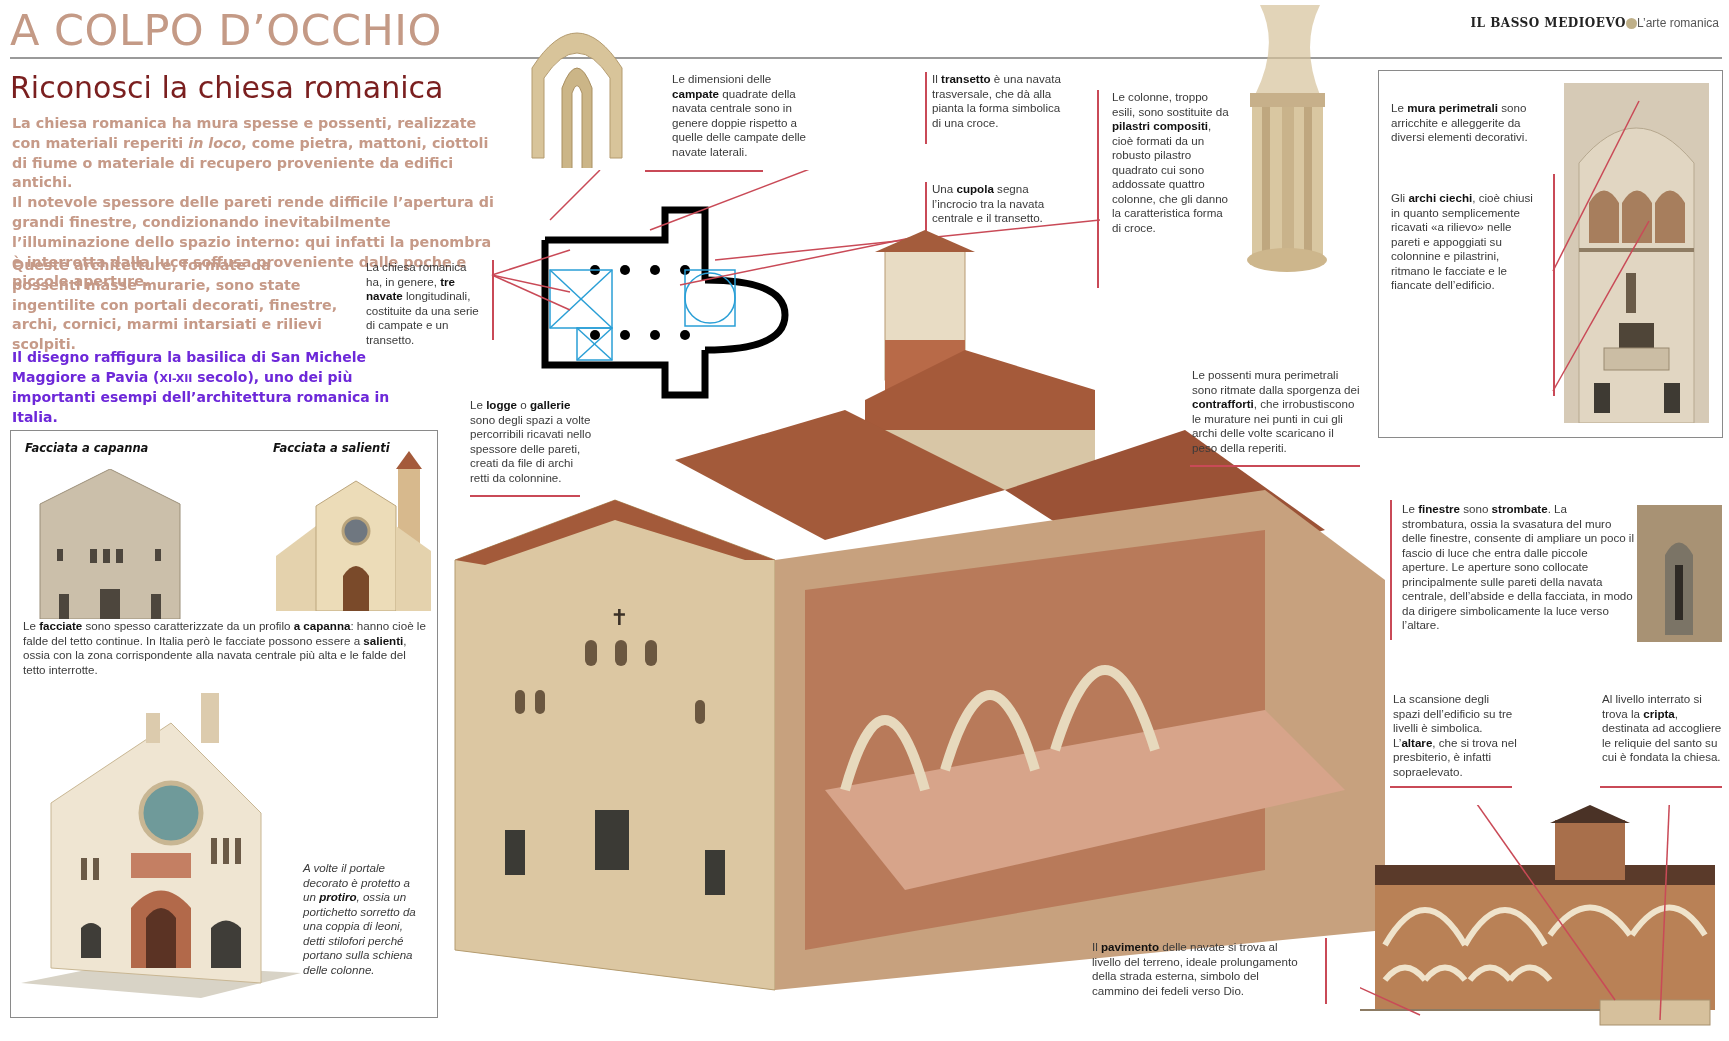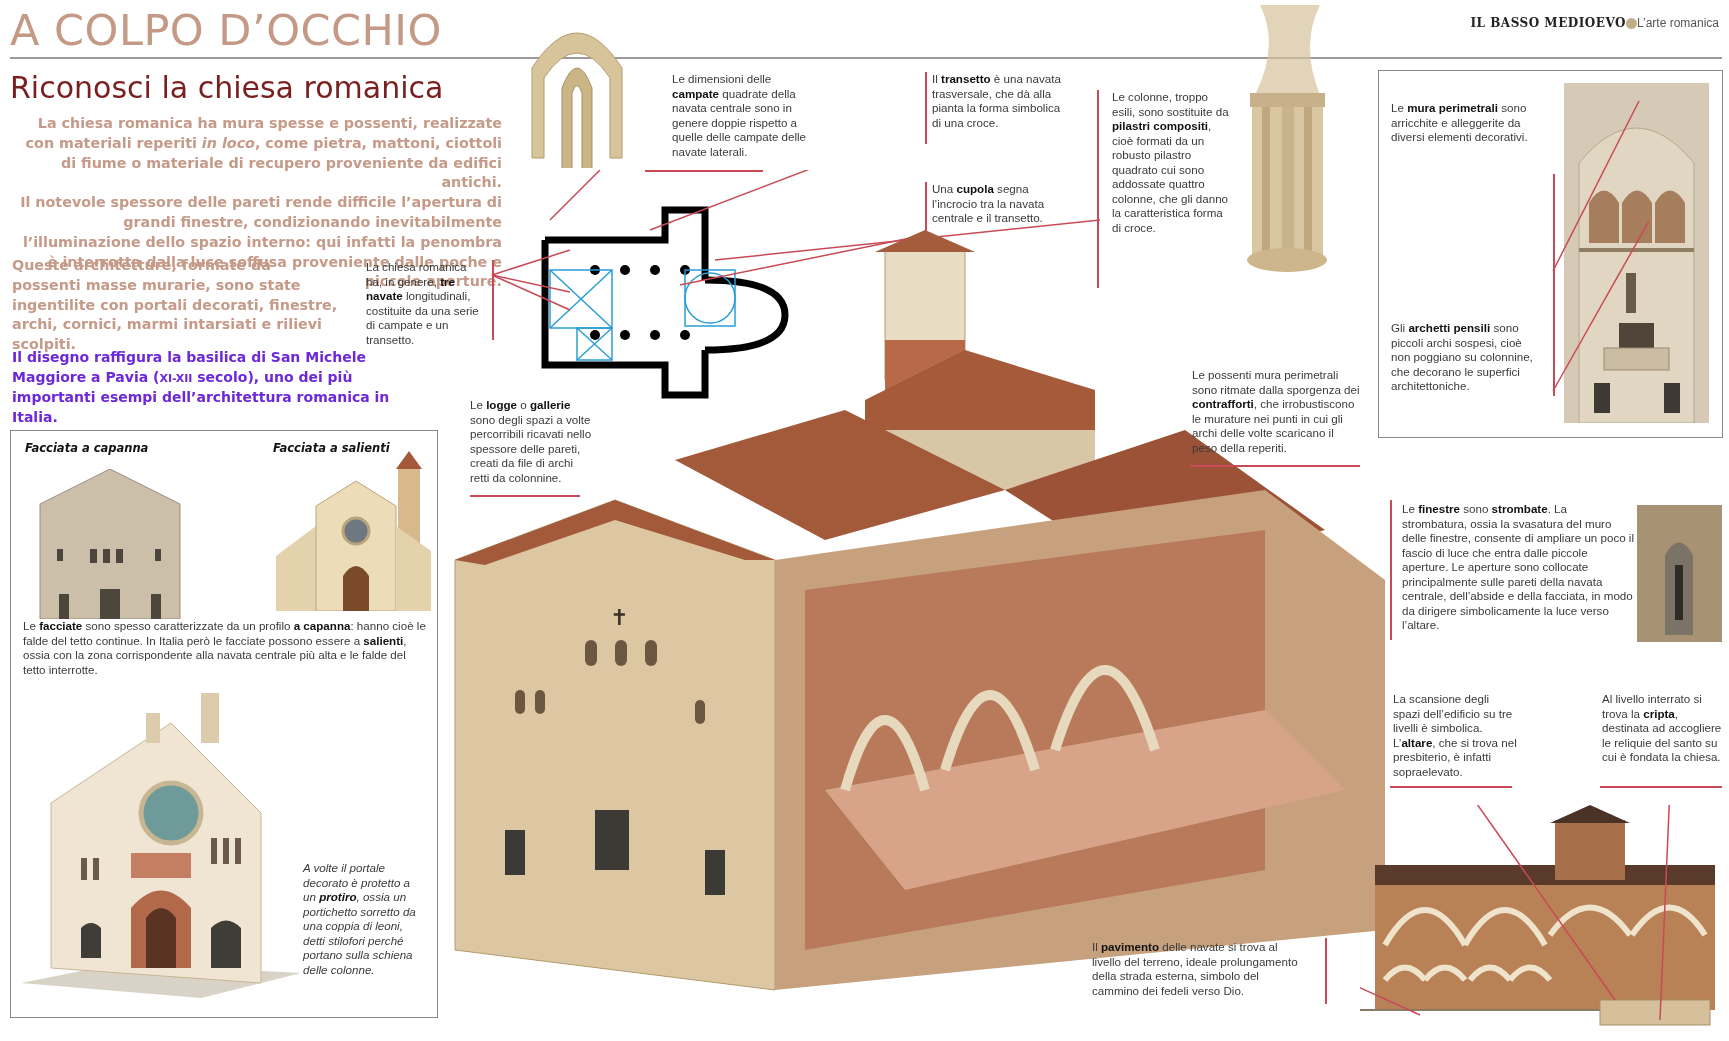--- a/index.html
+++ b/index.html
@@ -6,21 +6,21 @@
   body{width:1729px;height:1041px;position:relative;overflow:hidden;font-family:"Liberation Sans",sans-serif;color:#2a2a2a;}
   .abs{position:absolute;}
   .kicker{left:10px;top:4px;font-family:"DejaVu Sans",sans-serif;font-size:43px;color:#c49a86;letter-spacing:0.5px;line-height:52px;}
   .topline{left:10px;top:57px;width:1712px;height:2px;background:#9a9a9a;}
   .section-tag{right:10px;top:16px;font-size:12px;white-space:nowrap;display:flex;align-items:center;}
   .section-tag .strong{font-family:"DejaVu Serif",serif;font-weight:bold;color:#222;letter-spacing:0.5px;}
   .section-tag .dot{width:11px;height:11px;border-radius:50%;background:#bfb089;display:inline-block;}
   .section-tag .sub{color:#555;font-size:12px;}
   .title{left:10px;top:66px;font-family:"DejaVu Sans",sans-serif;font-size:30px;color:#7a1f1f;line-height:44px;}
   .lead{left:12px;top:114px;width:490px;font-family:"DejaVu Sans",sans-serif;font-weight:bold;font-size:14.3px;line-height:19.8px;color:#c69a88;}
-  .lead p{margin:0;text-align:right;}
+  .lead p{margin:0;}
   .lead2{left:12px;top:256px;width:330px;font-family:"DejaVu Sans",sans-serif;font-weight:bold;font-size:14.3px;line-height:19.8px;color:#c69a88;}
   .emph{left:12px;top:348px;width:400px;font-family:"DejaVu Sans",sans-serif;font-weight:bold;font-size:14px;line-height:19.5px;color:#6d28d9;}
   .note{font-size:11.6px;line-height:14.5px;color:#3a3a3a;}
   .note b{color:#111;}
   .redline{background:#c94a57;}
   .box{border:1.5px solid #8a8a8a;background:#fff;}
   .facade-label{font-family:"DejaVu Sans",sans-serif;font-style:italic;font-weight:bold;font-size:11.5px;color:#111;text-align:center;}
   svg{display:block;}
 </style>
 </head>
@@ -178,24 +178,24 @@
 <div class="abs note" style="left:1192px;top:368px;width:170px;">
   <span>Le possenti mura perimetrali sono ritmate dalla sporgenza dei </span><b>contrafforti</b><span>, che irrobustiscono le murature nei punti in cui gli archi delle volte scaricano il peso della reperiti.</span>
 </div>
 <div class="abs redline" style="left:1190px;top:465px;width:170px;height:2px;"></div>
 
 <div class="abs box" style="left:1378px;top:70px;width:343px;height:366px;">
   <div class="abs note" style="left:12px;top:30px;width:160px;">
     <span>Le </span><b>mura perimetrali</b><span> sono arricchite e alleggerite da diversi elementi decorativi.</span>
   </div>
   <div class="abs redline" style="left:174px;top:103px;width:2px;height:170px;"></div>
+  <div class="abs note" style="left:12px;top:120px;width:150px;">
+    <span>Gli </span><b>archi ciechi</b><span>, cioè chiusi in quanto semplicemente ricavati «a rilievo» nelle pareti e appoggiati su colonnine e pilastrini, ritmano le facciate e le fiancate dell’edificio.</span>
+  </div>
   <div class="abs redline" style="left:174px;top:250px;width:2px;height:75px;"></div>
-  <div class="abs note" style="left:12px;top:250px;width:150px;">
-    <span>Gli </span><b>archetti pensili</b><span> sono piccoli archi sospesi, cioè non poggiano su colonnine, che decorano le superfici architettoniche.</span>
-  </div>
   <div class="abs" style="left:185px;top:12px;width:145px;height:340px;background:#d6cab6;">
     <svg width="145" height="340" viewBox="0 0 145 340">
       <path d="M15 80 Q72 10 130 80 L130 340 L15 340 Z" fill="#e1d6c2" stroke="#b6a88f"></path>
       <g fill="#a77e5d">
           <path d="M25 120 Q40 95 55 120 L55 160 L25 160 Z"></path>
           <path d="M58 120 Q73 95 88 120 L88 160 L58 160 Z"></path>
           <path d="M91 120 Q106 95 121 120 L121 160 L91 160 Z"></path>
         </g>
       <rect x="15" y="165" width="115" height="4" fill="#8f7d64"></rect>
       <rect x="62" y="190" width="10" height="40" fill="#6a5b48"></rect>

